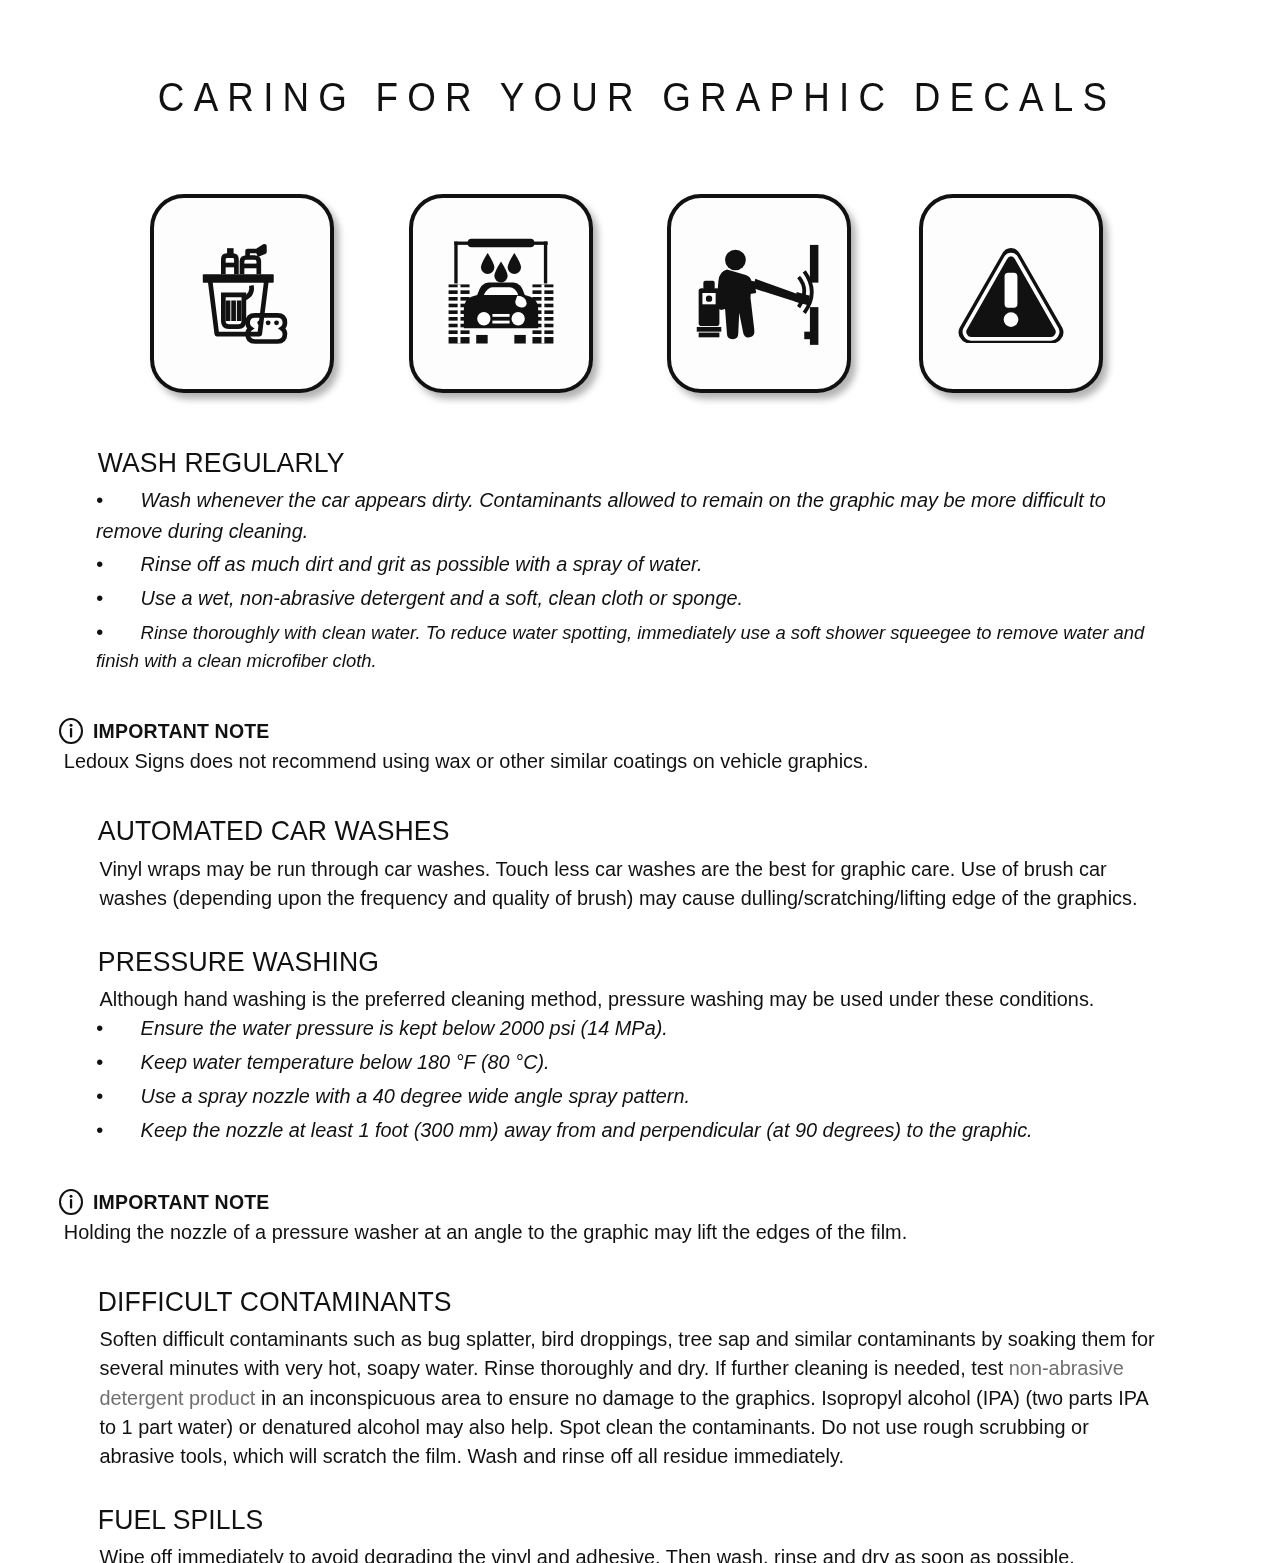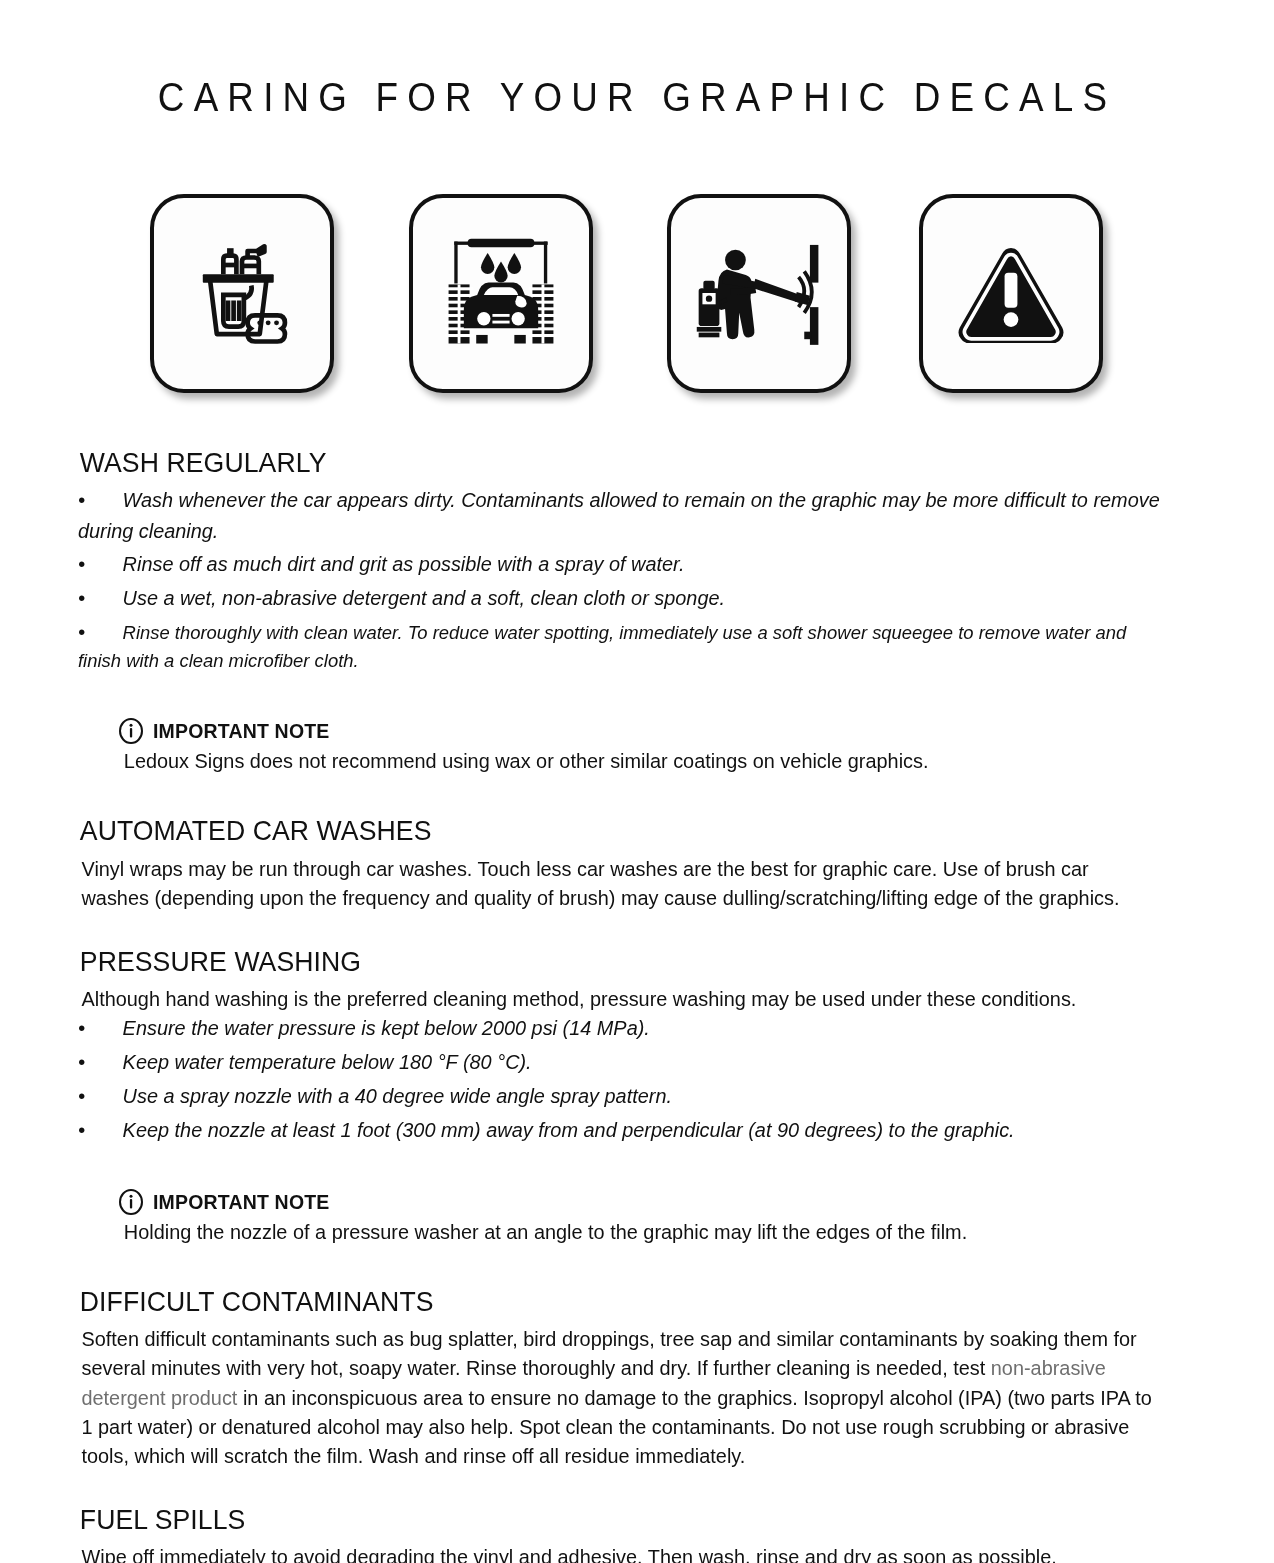--- a/index.html
+++ b/index.html
@@ -66,21 +66,21 @@
   .icon-box svg { display: block; }
 
   
   .content {
     position: absolute;
     top: 420px;
     left: 0;
     width: 1274px;
   }
 
-  .section { margin: 0; }
+  .section { margin: 0; padding-left: 18px; }
 
   h2.heading {
     font-size: 28px;
     font-weight: 400;
     letter-spacing: 0.1px;
     margin: 0 0 6px 0;
     padding-left: 84px;
     color: #111111;
     line-height: 1.16;
     transform: scaleX(0.95);
@@ -122,21 +122,21 @@
   ul.bullets li .dot::before {
     content: "\2022";
     font-size: 21px;
   }
   ul.bullets li.small {
     font-size: 19px;
     line-height: 1.45;
   }
 
   .note {
-    padding-left: 118px;
+    padding-left: 58px;
     margin: 0;
   }
   .note-head {
     display: flex;
     align-items: center;
     gap: 9px;
     margin-bottom: 2px;
   }
   .note-icon {
     width: 26px;

